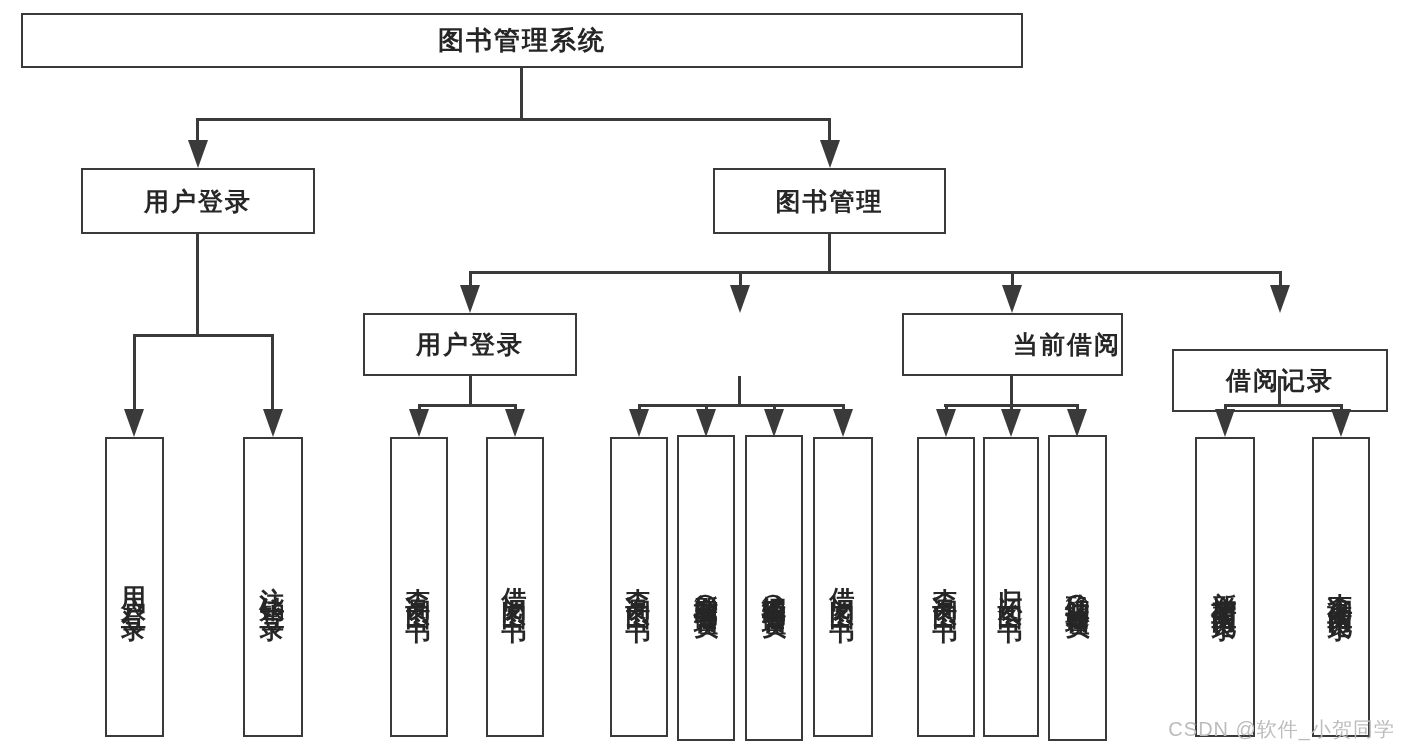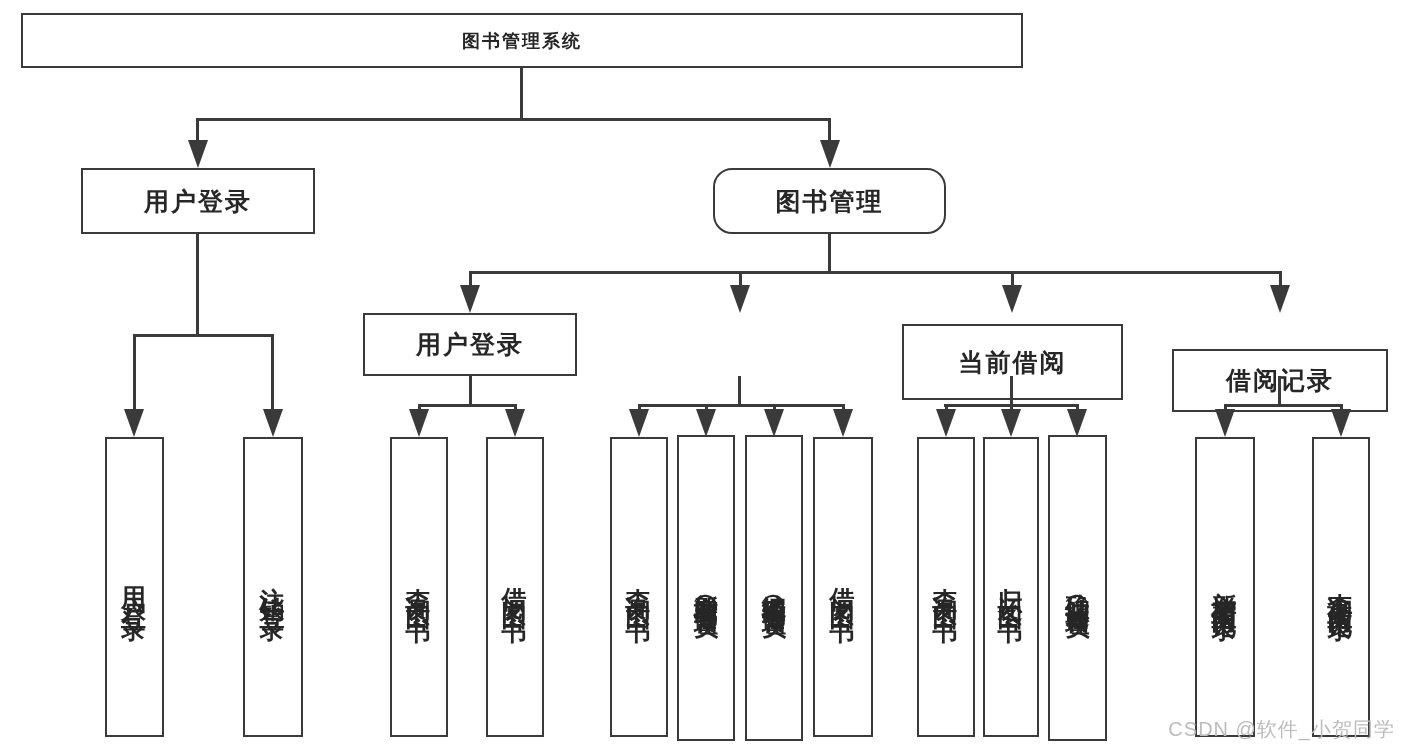--- a/index.html
+++ b/index.html
@@ -8,21 +8,21 @@
   .canvas {
     position:relative; width:1405px; height:747px;
     background:var(--background,#ffffff); overflow:hidden;
   }
   .node {
     position:absolute; border:2px solid var(--line,#3a3a3a); background:#ffffff;
     display:flex; align-items:center; justify-content:center;
     color:var(--text,#262626); font-weight:600;
   }
   .h-label { font-size:25px; letter-spacing:2px; }
-  .root-label { font-size:18px; letter-spacing:2px; }
+  .root-label { font-size:26px; letter-spacing:2px; }
   .v-node { writing-mode:vertical-rl; text-orientation:mixed; font-size:25px; letter-spacing:10px; }
   .v-med  { letter-spacing:5px; }
   .v-long { letter-spacing:3px; font-size:24px; }
   .hline, .vline { position:absolute; background:var(--line,#3a3a3a); }
   .hline { height:3px; }
   .vline { width:3px; }
   .arrow {
     position:absolute; width:0; height:0;
     border-left:10px solid transparent; border-right:10px solid transparent;
     border-top:28px solid var(--line,#3a3a3a);
@@ -38,28 +38,28 @@
 <div class="canvas">
 
   <div class="node root-label" style="left:21px; top:13px; width:1002px; height:55px;">
     <span>图书管理系统</span>
   </div>
 
   <div class="node h-label" style="left:81px; top:168px; width:234px; height:66px;">
     <span>用户登录</span>
   </div>
 
-  <div class="node h-label" style="left:713px; top:168px; width:233px; height:66px;border-radius:19px;">
+  <div class="node h-label" style="left:713px; top:168px; width:233px; height:66px;">
     <span>图书管理</span>
   </div>
 
   <div class="node h-label" style="left:363px; top:313px; width:214px; height:63px;">
     <span>用户登录</span>
   </div>
-  <div class="node h-label" style="left:902px; top:324px; width:221px; height:76px;">
+  <div class="node h-label" style="left:902px; top:313px; width:221px; height:63px;justify-content:flex-end;">
     <span>当前借阅</span>
   </div>
   <div class="node h-label" style="left:1172px; top:313px; width:216px; height:63px;margin-top:36px;">
     <span>借阅记录</span>
   </div>
 
   <div class="node v-node" style="left:105px; top:437px; width:59px; height:300px;">
     <span>用户登录</span>
   </div>
   <div class="node v-node" style="left:243px; top:437px; width:60px; height:300px;">

